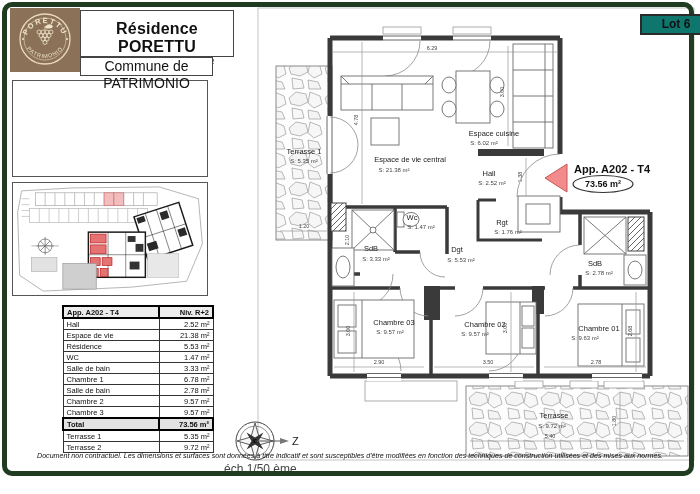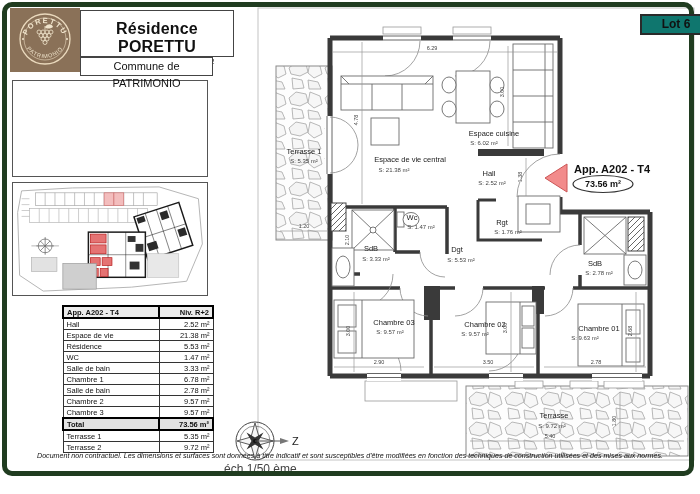--- a/index.html
+++ b/index.html
@@ -17,21 +17,21 @@
   .logo { position:absolute; left:10px; top:8px; width:70px; height:64px; z-index:5; }
   .titlebox {
     position:absolute; left:80px; top:10px; width:154px; height:47px;
     border:1px solid #444; box-sizing:border-box; text-align:center; z-index:5; background:#fff;
   }
   .title { font-weight:bold; font-size:16px; margin-top:9px; letter-spacing:.2px; }
   .subtitle { font-size:7px; color:#222; margin-top:2px; }
   .communebox {
     position:absolute; left:80px; top:57px; width:133px; height:19px;
     border:1px solid #444; box-sizing:border-box; line-height:17px; text-align:center;
-    font-size:11px; z-index:5; background:#fff;
+    font-size:14px; z-index:5; background:#fff;
   }
   .lotbox {
     position:absolute; left:640px; top:14px; width:72px; height:21px;
     border:2px solid #2a2a2a; box-sizing:border-box; text-align:center;
     font-weight:bold; font-size:12px; line-height:17px; z-index:5; background:#0f766e;
   }
   .emptybox {
     position:absolute; left:12px; top:80px; width:196px; height:97px;
     border:1px solid #555; box-sizing:border-box; background:#fff; z-index:3;
   }

